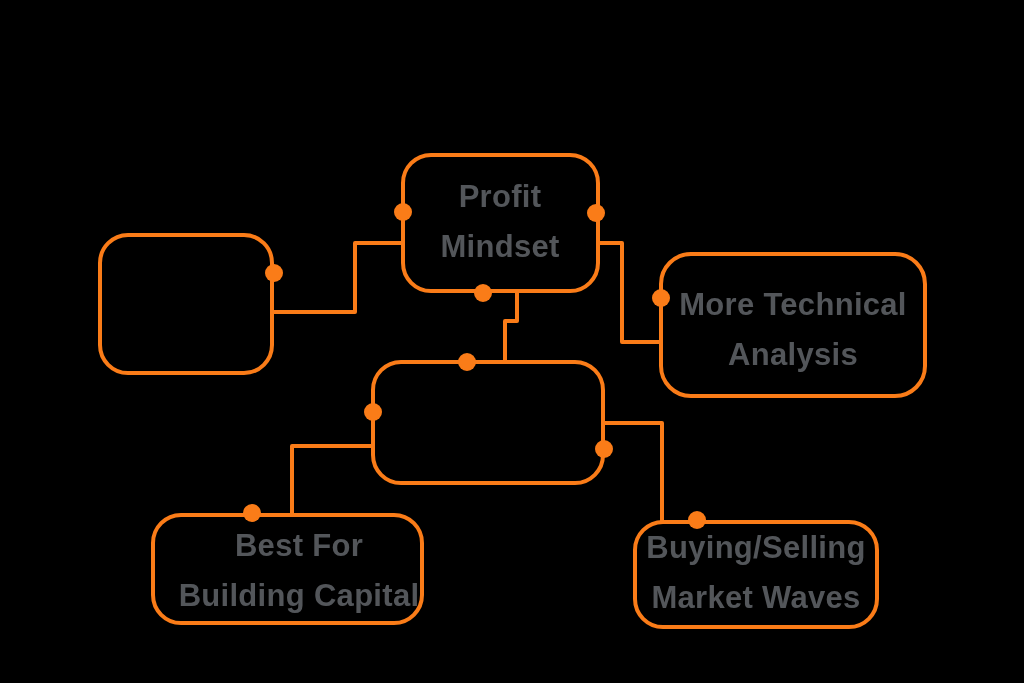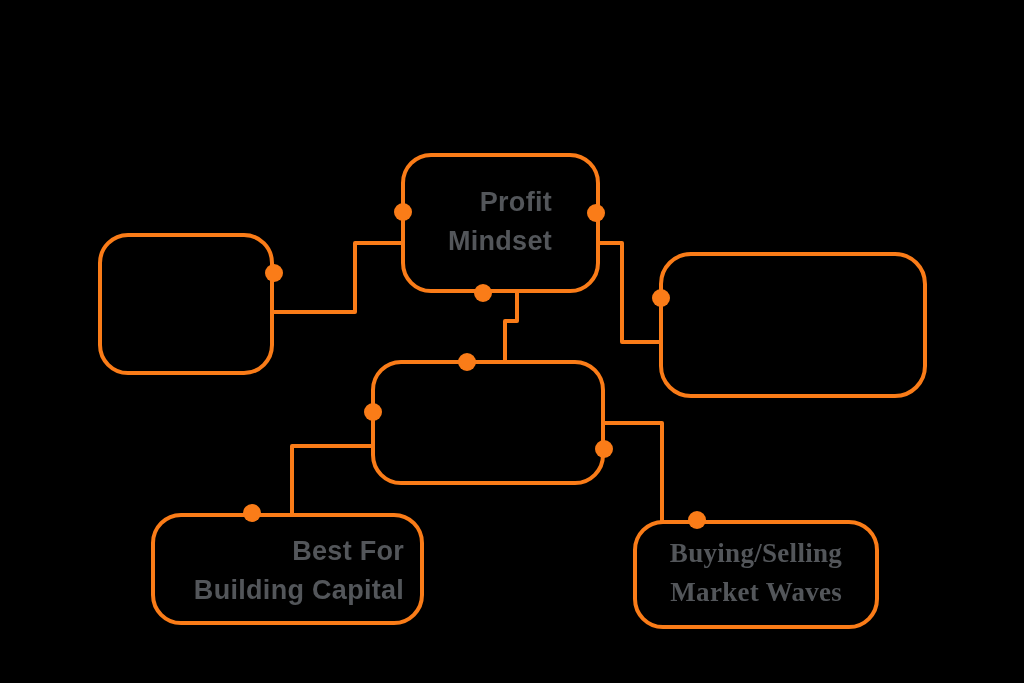--- a/index.html
+++ b/index.html
@@ -34,24 +34,24 @@
   }
   .dot {
     fill: var(--accent, #FA7C18);
     stroke: none;
   }
   .label {
     position: absolute;
     transform: translate(-50%, -50%);
     color: var(--text, #53565A);
     font-weight: 700;
-    font-size: 27px;
-    line-height: 39px;
+    font-size: 31px;
+    line-height: 50px;
     letter-spacing: 0.3px;
-    text-align: right;
+    text-align: center;
     white-space: pre-line;
   }
 </style>
 </head>
 <body>
 
 <div class="stage">
 
   <svg width="1024" height="683" viewBox="0 0 1024 683">
 
@@ -77,21 +77,23 @@
     <circle class="dot" cx="373" cy="412" r="9"></circle>
     <circle class="dot" cx="604" cy="449" r="9"></circle>
     <circle class="dot" cx="252" cy="513" r="9"></circle>
     <circle class="dot" cx="697" cy="520" r="9"></circle>
   </svg>
 
 
   <div class="label" style="left:500px; top:222px;">Profit
 Mindset</div>
 
+  <div class="label" style="left:793px; top:330px;">More Technical
+Analysis</div>
 
 
   <div class="label" style="left:287px; top:571px;margin-left:12px;">Best For
 Building Capital</div>
 
-  <div class="label" style="left:756px; top:573px;font-family:Liberation Serif, serif;">Buying/Selling
+  <div class="label" style="left:756px; top:573px;">Buying/Selling
 Market Waves</div>
 
 </div>
 
 </body></html>

